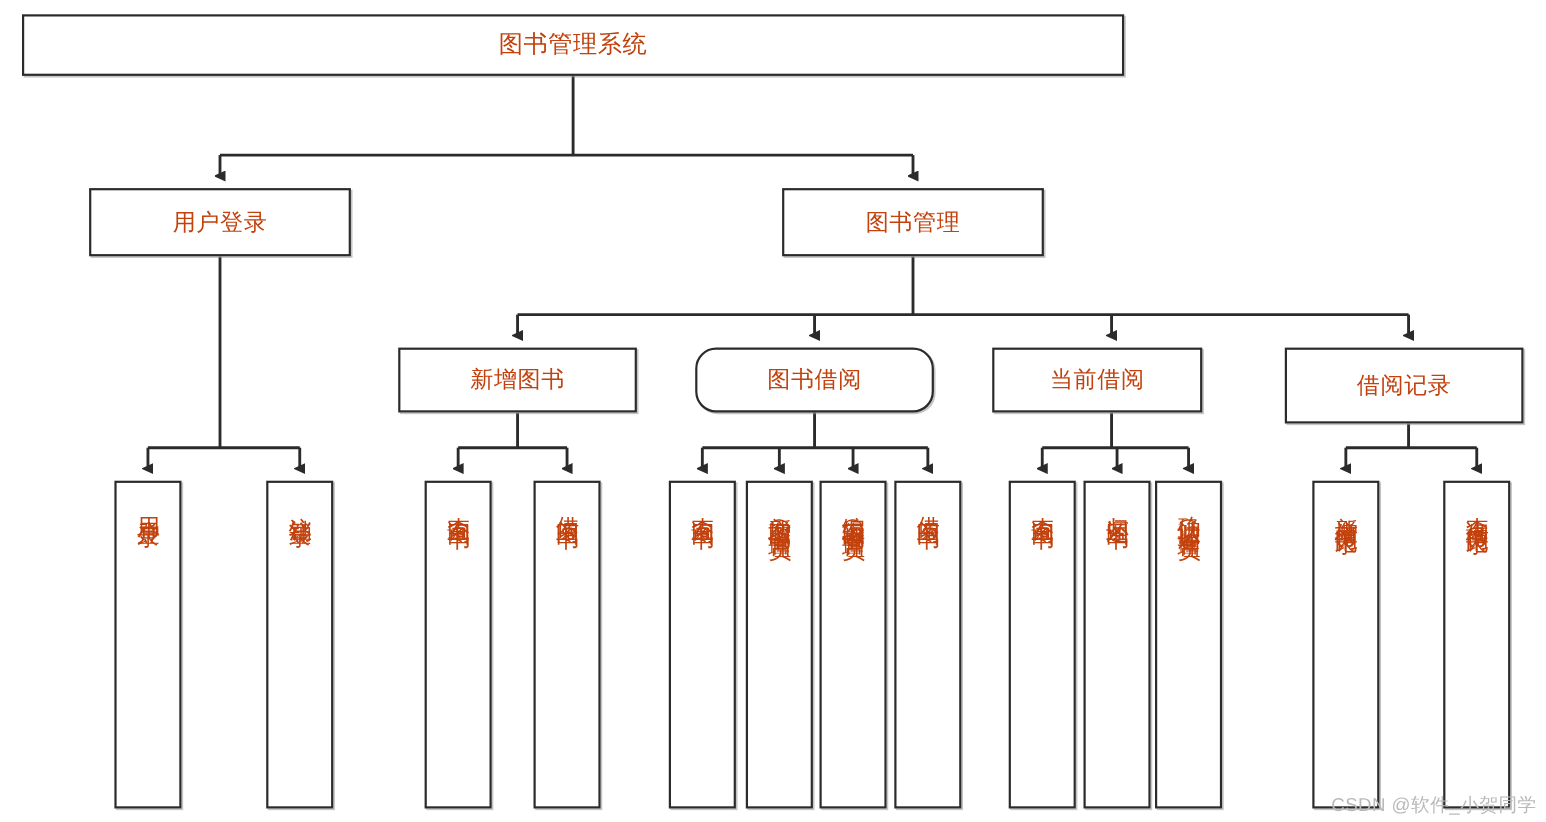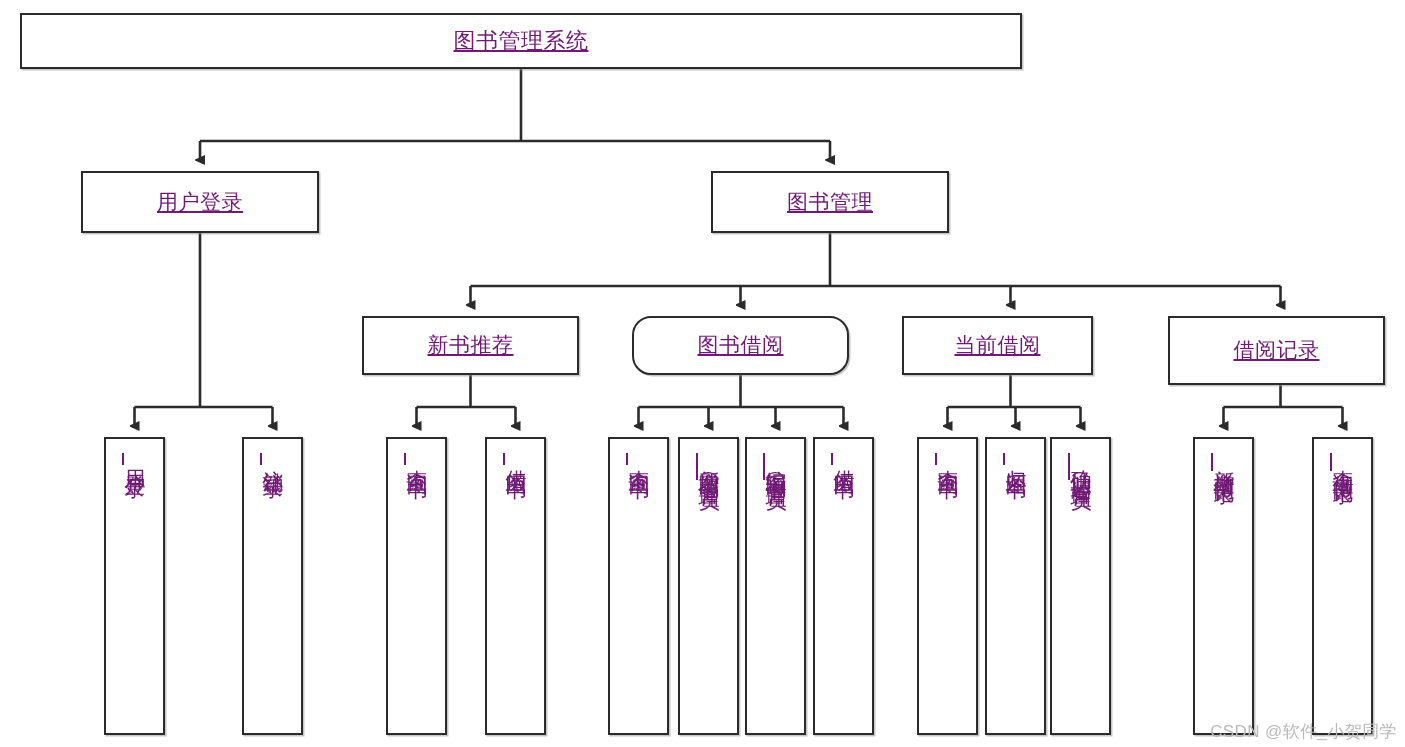--- a/index.html
+++ b/index.html
@@ -30,24 +30,23 @@
     position: absolute;
     box-sizing: border-box;
     border: 2px solid #2b2b2b;
     background: #ffffff;
     display: flex;
     align-items: center;
     justify-content: center;
     box-shadow: 1.5px 1.5px 0 0 rgba(150,150,150,0.55);
   }
   .node .label {
-    color: #701a75;
+    color: #c2410c;
     line-height: 1.18;
     letter-spacing: 0.5px;
-    text-decoration: underline;
   }
   .node.horiz .label {
     font-size: 21px;
   }
   .node.root .label {
     font-size: 22px;
   }
   .node.vert {
     align-items: flex-start;
     padding-top: 14px;
@@ -124,21 +123,21 @@
       <div class="node root horiz" style="left: 20px; top: 13px; width: 1002px; height: 56px;">
         <span class="label">图书管理系统</span>
       </div>
       <div class="node horiz" style="left: 81px; top: 171px; width: 238px; height: 62px;">
         <span class="label">用户登录</span>
       </div>
       <div class="node horiz" style="left: 711px; top: 171px; width: 238px; height: 62px;">
         <span class="label">图书管理</span>
       </div>
       <div class="node horiz" style="left: 362px; top: 316px; width: 217px; height: 59px;">
-        <span class="label">新书推荐</span>
+        <span class="label">新增图书</span>
       </div>
       <div class="node horiz" style="left: 632px; top: 316px; width: 217px; height: 59px; border-radius: 19px;">
         <span class="label">图书借阅</span>
       </div>
       <div class="node horiz" style="left: 902px; top: 316px; width: 191px; height: 59px;">
         <span class="label">当前借阅</span>
       </div>
       <div class="node horiz" style="left: 1168px; top: 316px; width: 217px; height: 69px;">
         <span class="label">借阅记录</span>
       </div>

